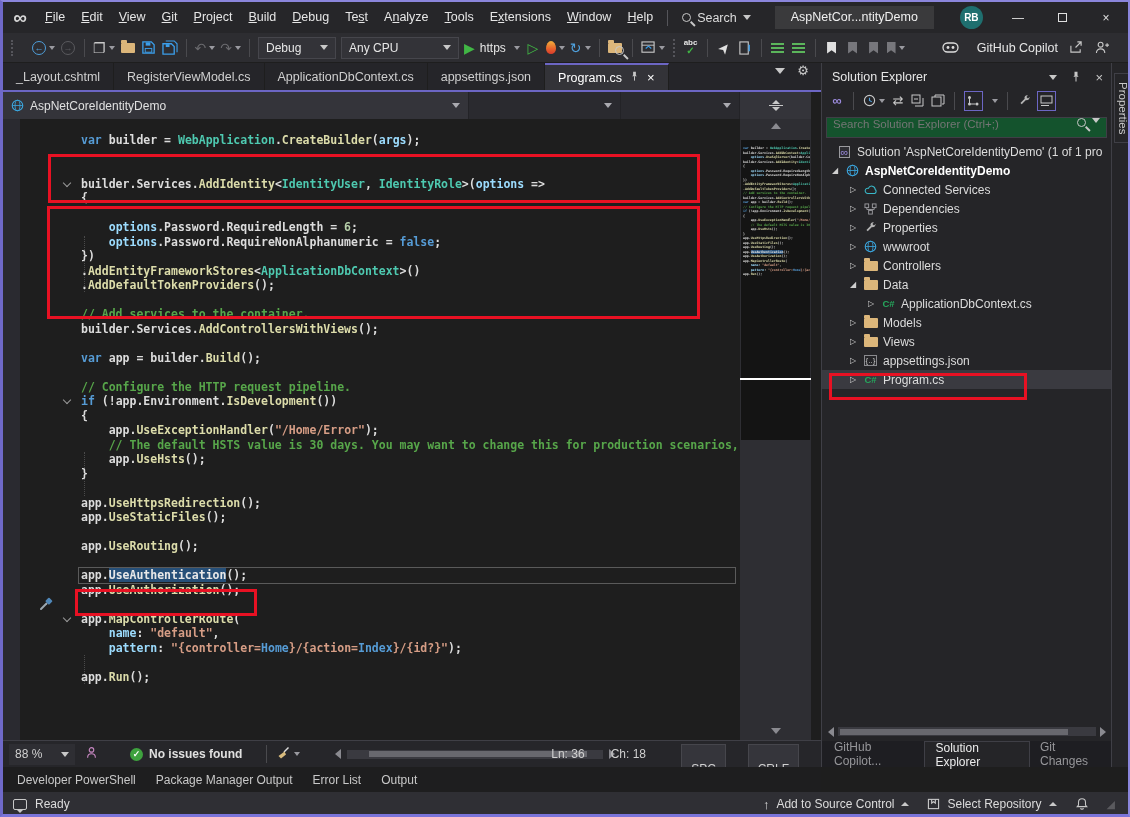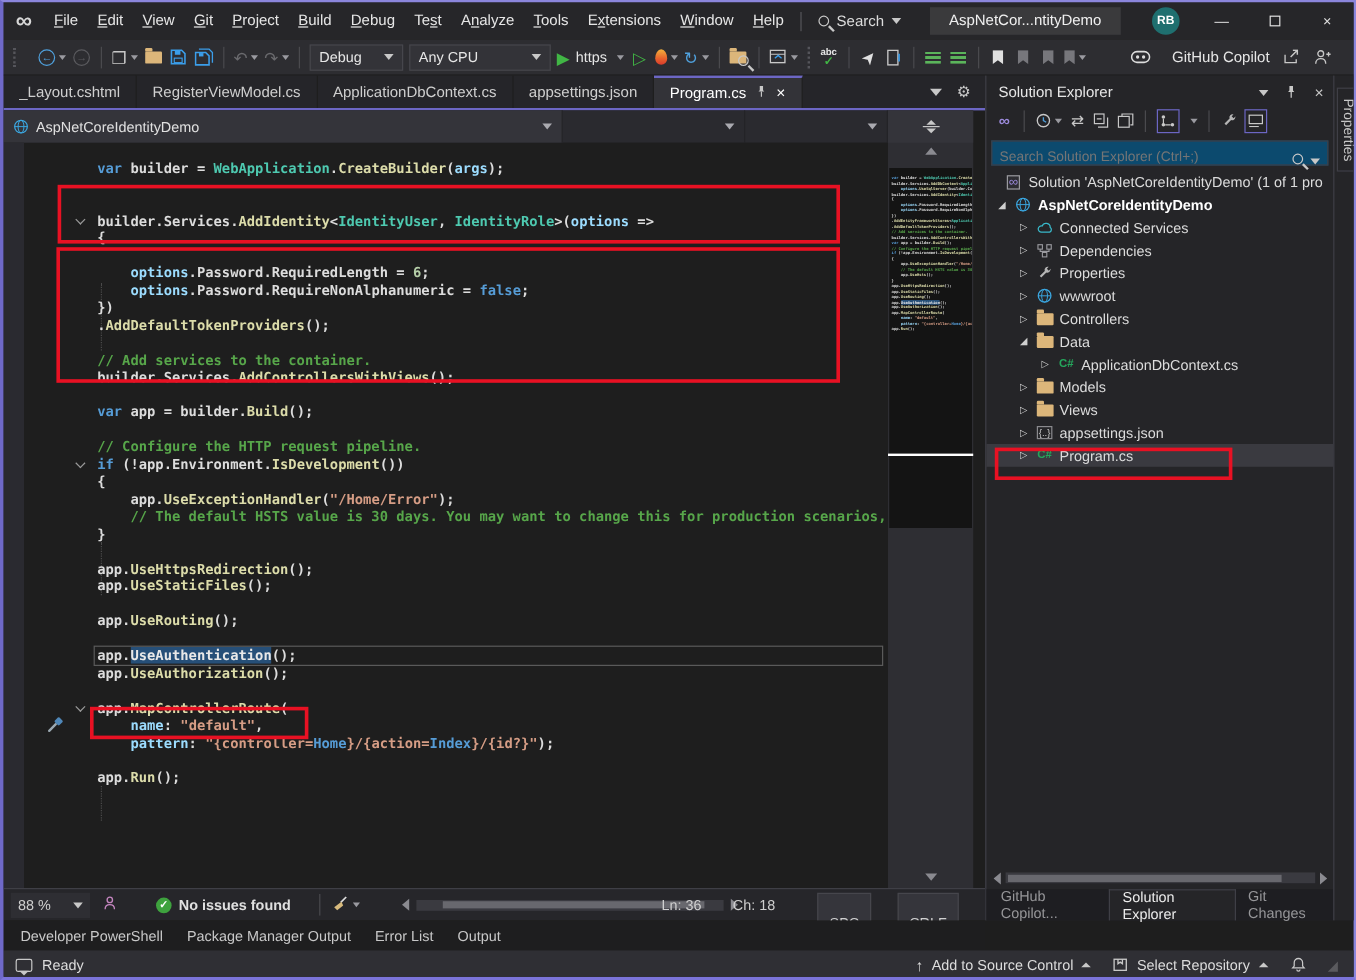--- a/index.html
+++ b/index.html
@@ -43,21 +43,21 @@
   .tb-select { height:22px; background:#333338; border:1px solid #46464C; display:flex; align-items:center; justify-content:space-between; padding:0 7px; font-size:12px; color:#E6E6E6; }
   #copilot-cluster { margin-left:auto; display:flex; align-items:center; gap:10px; margin-right:10px; }
   #copilot-cluster .label { font-size:12.5px; color:#E6E6E6; }
   .flame { width:10px; height:13px; background:linear-gradient(#F2B13C,#E8622C 60%,#D83B2C); border-radius:50% 50% 50% 50%/60% 60% 40% 40%; }
   .abc-ic { font-size:8px; font-weight:bold; color:#E6E6E6; line-height:8px; text-align:center; }
   .abc-ic .ck { color:#41B645; font-size:10px; }
   .bookmark { width:9px; height:12px; background:#E0E0E0; clip-path:polygon(0 0,100% 0,100% 100%,50% 72%,0 100%); }
   .bookmark.dim { background:#77777C; }
   .indent-ic { display:inline-block; width:13px; height:10px; background:repeating-linear-gradient(#5BB55B 0 2px, transparent 2px 4px); }
   
-  #tabsrow { position:absolute; left:0; top:61px; width:818px; height:27px; background:#252529; display:flex; align-items:center; }
+  #tabsrow { position:absolute; left:0; top:61px; width:818px; height:27px; background:#252529; display:flex; align-items:flex-start; }
   .etab { height:27px; display:flex; align-items:center; padding:0 13px; font-size:12.5px; color:#CFCFCF; border-right:1px solid #1E1E1E; }
   .etab.active { background:#333338; color:#FFFFFF; border-top:2px solid var(--accent); gap:7px; }
   #tabsrow-icons { margin-left:auto; display:flex; gap:12px; align-items:center; padding-right:12px; }
   .tri-fill-d { width:0; height:0; border-left:5px solid transparent; border-right:5px solid transparent; border-top:6px solid #C8C8C8; }
   #accent-line { position:absolute; left:0; top:88px; width:818px; height:2px; background:var(--accent); }
   
   #crumbrow { position:absolute; left:0; top:90px; width:737px; height:27px; background:#2A2A2F; display:flex; }
   .crumb-sec { display:flex; align-items:center; padding:0 8px; border-right:1px solid #232327; }
   .crumb-sec .caret-d { margin-left:auto; border-top-color:#AAAAB0; }
   #crumb1 { width:466px; background:#34343A; gap:6px; font-size:12px; color:#E0E0E0; }
@@ -94,21 +94,21 @@
   #map-viewport-line { position:absolute; left:0; top:286px; width:100%; height:2px; background:#FFFFFF; }
   #map-down { position:absolute; bottom:8px; left:0; width:100%; display:flex; justify-content:center; }
   #map-down .t { width:0;height:0;border-left:5px solid transparent;border-right:5px solid transparent;border-top:6px solid #8A8A90; }
   
   #panel { position:absolute; left:818px; top:61px; width:290px; height:704px; background:#252528; border-left:1px solid #3F3F46; }
   #panel-header { height:24px; display:flex; align-items:center; padding:4px 8px 0 10px; color:#E6E6E6; font-size:12.5px; }
   #panel-header .icons { margin-left:auto; display:flex; gap:13px; align-items:center; color:#C8C8C8; }
   #panel-toolbar { height:27px; display:flex; align-items:center; gap:6px; padding:0 8px; }
   .pti { height:20px; min-width:14px; display:flex; align-items:center; justify-content:center; }
   .purple-box { border:1px solid var(--accent); padding:1px 2px; }
-  #panel-search { margin:3px 4px 4px 4px; height:21px; background:#0c4a6e; border:1px solid #3F3F46; display:flex; align-items:flex-end; padding:0 6px; gap:6px; }
+  #panel-search { margin:3px 4px 4px 4px; height:21px; background:#14532d; border:1px solid #3F3F46; display:flex; align-items:flex-start; padding:0 6px; gap:6px; }
   #panel-search input { flex:1; background:transparent; border:none; outline:none; color:#9A9AA0; font-size:11.5px; font-family:"Liberation Sans",sans-serif; }
   #tree { margin-top:2px; }
   .trow { height:19px; display:flex; align-items:center; gap:5px; white-space:nowrap; overflow:hidden; font-size:12px; color:#DCDCDC; }
   .trow.selected { background:#3A3A40; }
   .trow .exp { width:10px; font-size:8px; color:#CFCFCF; text-align:center; flex:none; }
   .trow .lbl.bold { font-weight:bold; color:#FFFFFF; }
   .tico { width:15px; height:14px; display:flex; align-items:center; justify-content:center; flex:none; }
   .ic-cs { color:#25A75C; font-weight:bold; font-size:9.5px; }
   .ic-json { font-size:8px; color:#C8C8C8; border:1px solid #8A8A8E; padding:0 1px; line-height:9px; }
   .ic-sln { font-size:11px; color:#9B8ADB; border:1px solid #9A9A9E; line-height:10px; padding:0 1px; background:#2D2D32; }
@@ -385,32 +385,34 @@
     <div id="code-lines">
         <div class="code-line"><span class="sg-k">var</span><span class="sg-p"> builder = </span><span class="sg-t">WebApplication</span><span class="sg-p">.</span><span class="sg-m">CreateBuilder</span><span class="sg-p">(</span><span class="sg-v">args</span><span class="sg-p">);</span></div>
         <div class="code-line"></div>
         <div class="code-line"></div>
         <div class="code-line"><span class="fold-chev"></span><span class="sg-p">builder.Services.</span><span class="sg-m">AddIdentity</span><span class="sg-p">&lt;</span><span class="sg-t">IdentityUser</span><span class="sg-p">, </span><span class="sg-t">IdentityRole</span><span class="sg-p">&gt;(</span><span class="sg-v">options</span><span class="sg-p"> =&gt;</span></div>
         <div class="code-line"><span class="sg-p">{</span></div>
         <div class="code-line"></div>
         <div class="code-line"><span class="sg-p">    </span><span class="sg-v">options</span><span class="sg-p">.Password.RequiredLength = </span><span class="sg-n">6</span><span class="sg-p">;</span></div>
         <div class="code-line"><span class="sg-p">    </span><span class="sg-v">options</span><span class="sg-p">.Password.RequireNonAlphanumeric = </span><span class="sg-k">false</span><span class="sg-p">;</span></div>
         <div class="code-line"><span class="sg-p">})</span></div>
+        <div class="code-line"><span class="sg-p">.</span><span class="sg-m">AddEntityFrameworkStores</span><span class="sg-p">&lt;</span><span class="sg-t">ApplicationDbContext</span><span class="sg-p">&gt;()</span></div>
         <div class="code-line"><span class="sg-p">.</span><span class="sg-m">AddDefaultTokenProviders</span><span class="sg-p">();</span></div>
         <div class="code-line"></div>
         <div class="code-line"><span class="sg-c">// Add services to the container.</span></div>
         <div class="code-line"><span class="sg-p">builder.Services.</span><span class="sg-m">AddControllersWithViews</span><span class="sg-p">();</span></div>
         <div class="code-line"></div>
         <div class="code-line"><span class="sg-k">var</span><span class="sg-p"> app = builder.</span><span class="sg-m">Build</span><span class="sg-p">();</span></div>
         <div class="code-line"></div>
         <div class="code-line"><span class="sg-c">// Configure the HTTP request pipeline.</span></div>
         <div class="code-line"><span class="fold-chev"></span><span class="sg-k">if</span><span class="sg-p"> (!app.Environment.</span><span class="sg-m">IsDevelopment</span><span class="sg-p">())</span></div>
         <div class="code-line"><span class="sg-p">{</span></div>
         <div class="code-line"><span class="sg-p">    app.</span><span class="sg-m">UseExceptionHandler</span><span class="sg-p">(</span><span class="sg-s">"/Home/Error"</span><span class="sg-p">);</span></div>
         <div class="code-line"><span class="sg-c">    // The default HSTS value is 30 days. You may want to change this for production scenarios, see https://aka.ms/aspnetcore-hsts.</span></div>
+        <div class="code-line"><span class="sg-p">    app.</span><span class="sg-m">UseHsts</span><span class="sg-p">();</span></div>
         <div class="code-line"><span class="sg-p">}</span></div>
         <div class="code-line"></div>
         <div class="code-line"><span class="sg-p">app.</span><span class="sg-m">UseHttpsRedirection</span><span class="sg-p">();</span></div>
         <div class="code-line"><span class="sg-p">app.</span><span class="sg-m">UseStaticFiles</span><span class="sg-p">();</span></div>
         <div class="code-line"></div>
         <div class="code-line"><span class="sg-p">app.</span><span class="sg-m">UseRouting</span><span class="sg-p">();</span></div>
         <div class="code-line"></div>
         <div class="code-line current"><span class="sg-p">app.</span><span class="sg-sel">UseAuthentication</span><span class="sg-p">();</span><div class="cur-border"></div></div>
         <div class="code-line"><span class="sg-p">app.</span><span class="sg-m">UseAuthorization</span><span class="sg-p">();</span></div>
         <div class="code-line"></div>

